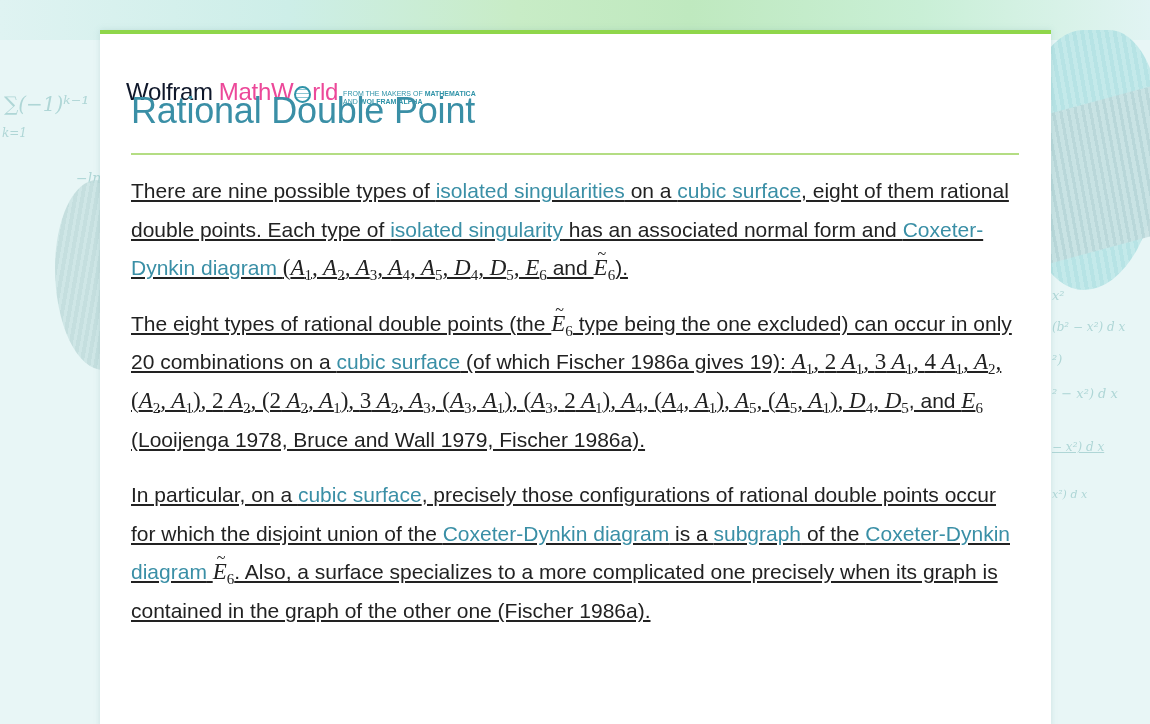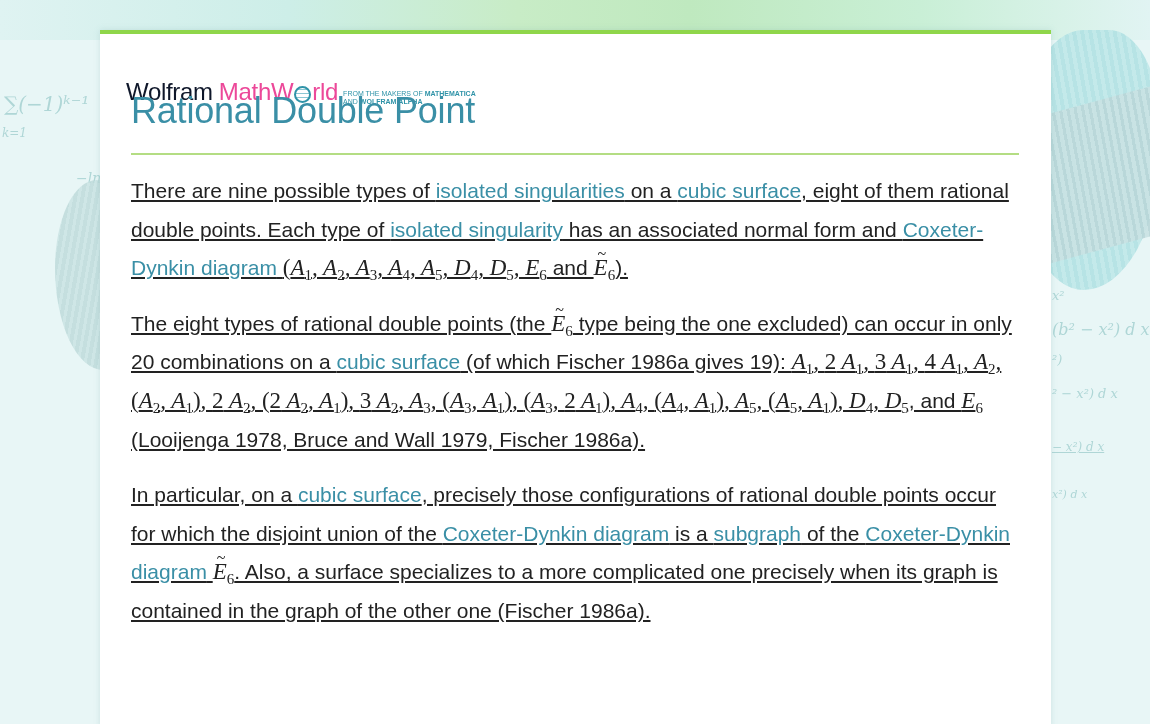--- a/index.html
+++ b/index.html
@@ -73,21 +73,21 @@
 <div class="bg-top"></div>
 <div class="bg-formula" style="left:4px;top:92px;font-size:20px;">
   <span>∑(−1)ᵏ⁻¹</span>
 </div>
 <div class="bg-formula" style="left:2px;top:126px;font-size:12px;">k=1</div>
 <div class="bg-formula" style="left:76px;top:136px;font-size:14px;margin-top:34px;">−ln</div>
 <div class="bg-shape-left"></div>
 <div class="bg-shape-right1"></div>
 <div class="bg-shape-right2"></div>
 <div class="bg-formula" style="left:1052px;top:288px;font-size:13px;">x²</div>
-<div class="bg-formula" style="left:1052px;top:320px;font-size:16px;font-style:italic;">(b² − x²)  d x</div>
+<div class="bg-formula" style="left:1052px;top:320px;font-size:12px;font-style:italic;">(b² − x²)  d x</div>
 <div class="bg-formula" style="left:1052px;top:352px;font-size:13px;">²)</div>
 <div class="bg-formula" style="left:1052px;top:386px;font-size:13px;">² − x²)  d x</div>
 <div class="bg-formula" style="left:1052px;top:440px;font-size:12px;text-decoration:underline;">− x²)  d x</div>
 <div class="bg-formula" style="left:1052px;top:488px;font-size:11px;">x²)  d x</div>
 
 <div class="card">
 
   <a class="brand">
     <span class="brand-wolfram">Wolfram</span>
     <span class="brand-mathworld"><span>MathW</span><span class="globe"></span><span>rld</span></span>

